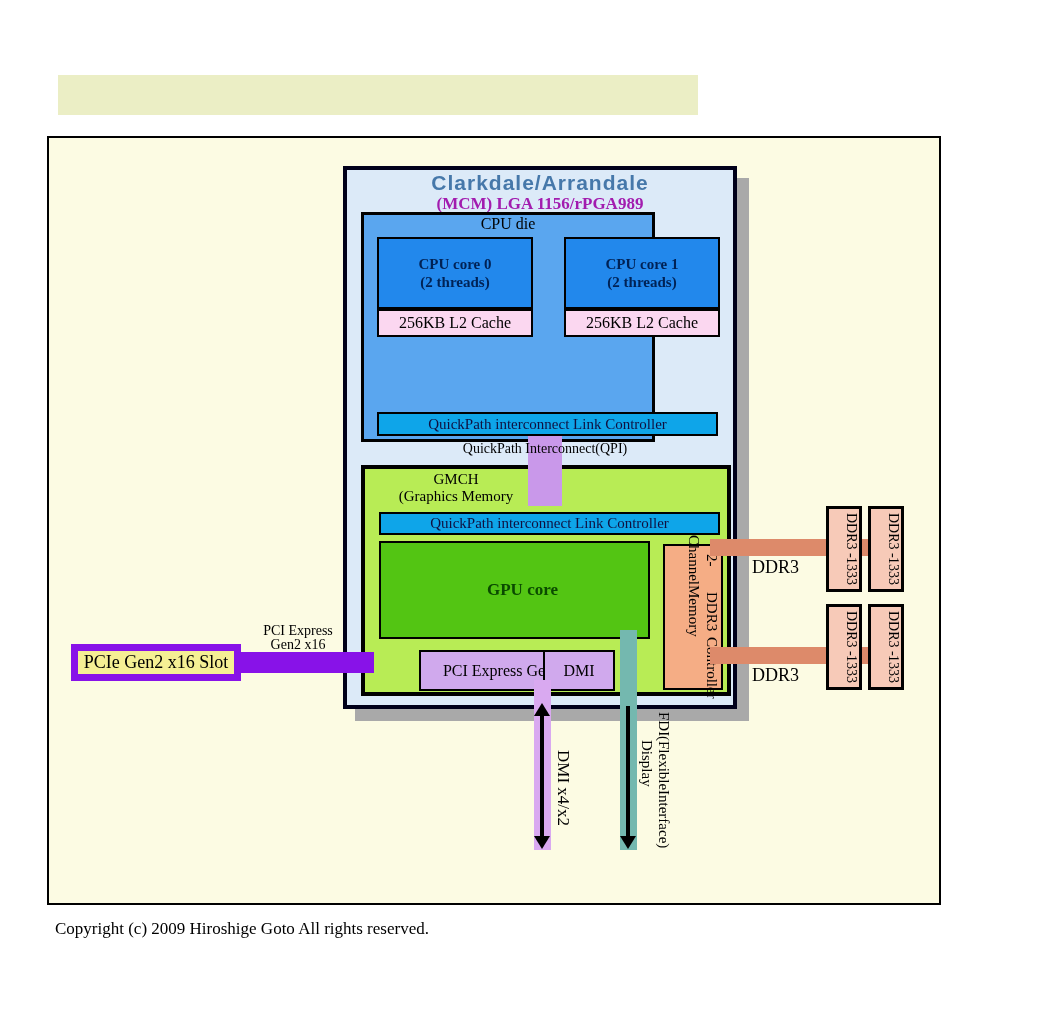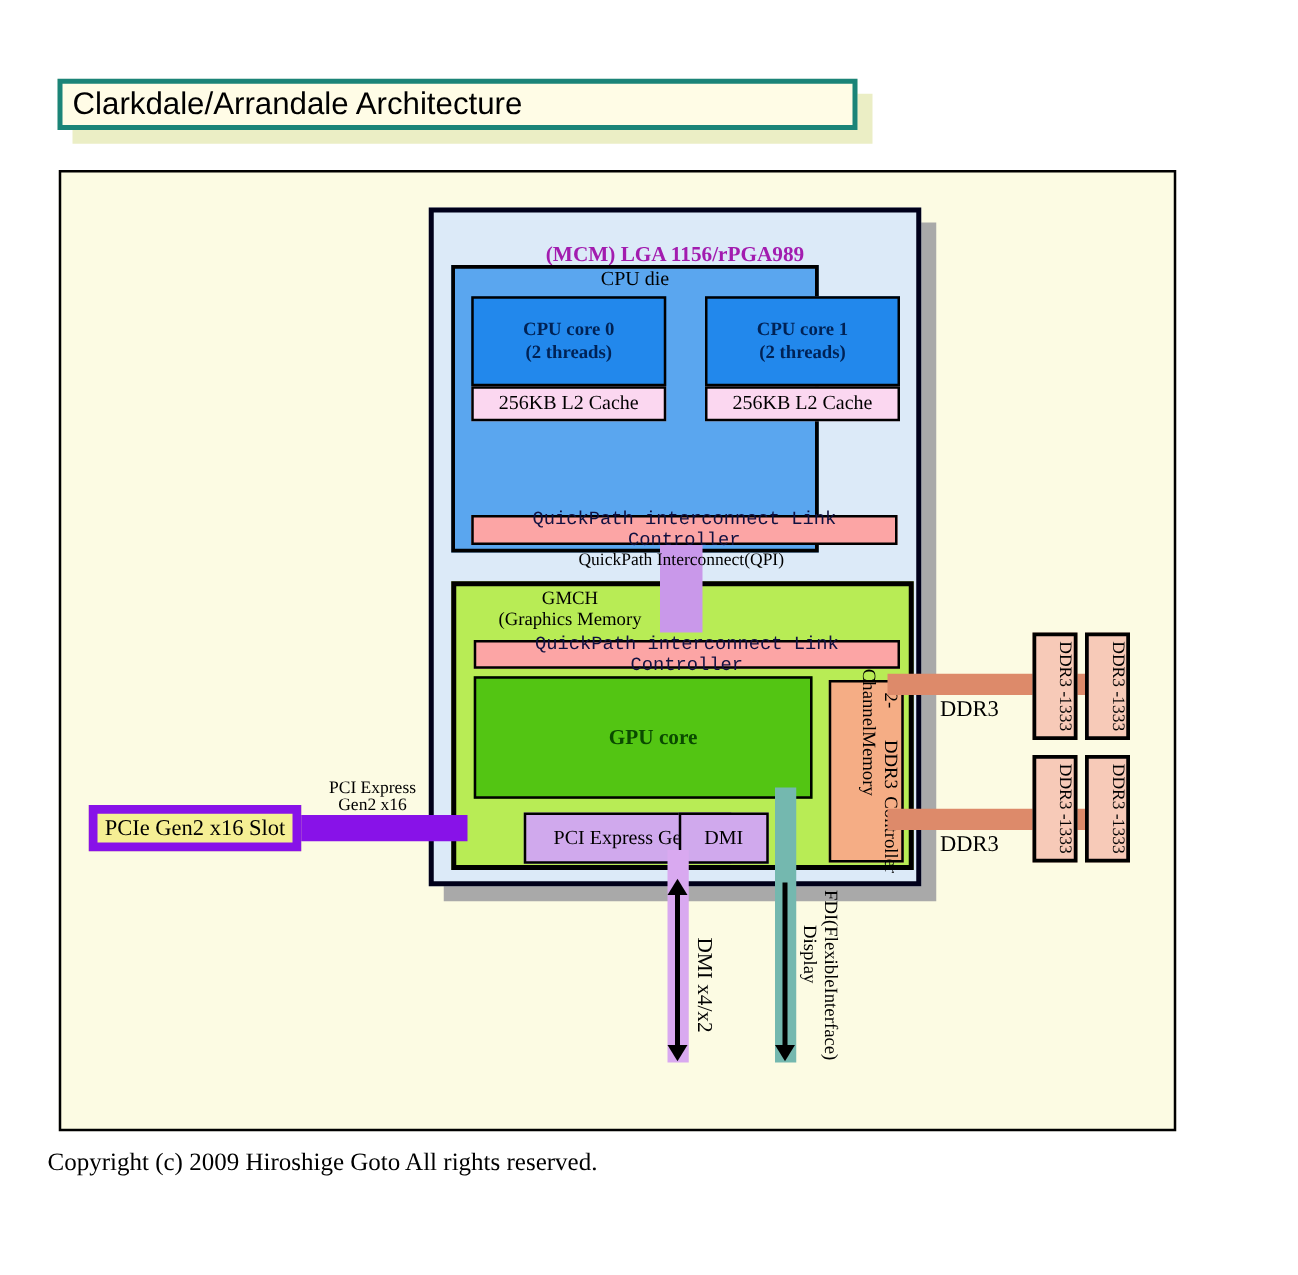--- a/index.html
+++ b/index.html
@@ -1,19 +1,19 @@
 <!DOCTYPE html>
 <html><head>
 <meta charset="utf-8">
 <style>
   html,body{margin:0;padding:0;background:#fff;}
   #stage{position:relative;width:1038px;height:1020px;background:#ffffff;overflow:hidden;
          font-family:"Liberation Serif", serif;color:#000;}
   .abs{position:absolute;box-sizing:border-box;}
-  .ctr{display:flex;flex-direction:column;align-items:center;justify-content:center;text-align:center;}
+  .ctr{display:flex;flex-direction:column;align-items:center;justify-content:center;text-align:right;}
 
   
   #title-shadow{left:58px;top:75px;width:640px;height:40px;background:#ebeec5;}
   #title-box{left:46px;top:63px;width:640px;height:41px;background:#fffce6;border:4px solid #1b8478;
              font-family:"Liberation Sans", sans-serif;font-size:25px;font-weight:500;
              line-height:33px;padding-left:8px;letter-spacing:0px;}
 
   
   #outer-box{left:47px;top:136px;width:894px;height:769px;background:#fcfbe3;border:2px solid #000;}
 
@@ -27,21 +27,21 @@
   
   #cpu-die{left:14px;top:42px;width:294px;height:230px;background:#5aa6ef;border:3px solid #000;}
   #cpu-die-label{left:0;top:0;width:100%;text-align:center;font-size:16px;}
   .cpu-core{background:#2288ec;border:2px solid #000;color:#002255;font-weight:bold;font-size:15px;line-height:18px;}
   #cpu-core-0{left:13px;top:22px;width:156px;height:72px;}
   #cpu-core-1{left:200px;top:22px;width:156px;height:72px;}
   .l2-box{background:#fbd7f0;border:2px solid #000;font-size:16px;}
   #l2-0{left:13px;top:94px;width:156px;height:28px;}
   #l2-1{left:200px;top:94px;width:156px;height:28px;}
   #l3-box{left:13px;top:139px;width:341px;height:51px;background:#f8d0f0;border:2px solid #000;font-size:16px;}
-  .qpi-link{background:#fca5a5;border:2px solid #000;font-size:15px;color:#101040;font-family:Liberation Mono, monospace;}
+  .qpi-link{background:#0ea5e9;border:2px solid #000;font-size:15px;color:#101040;}
   #qpi-link-1{left:13px;top:197px;width:341px;height:24px;}
 
   
   #qpi-bar{left:528px;top:436px;width:34px;height:70px;background:#c998ea;z-index:5;}
   #qpi-label{left:430px;top:441px;width:230px;text-align:center;font-size:14px;z-index:7;}
 
   
   #gmch{left:14px;top:295px;width:370px;height:231px;background:#b8ec55;border:4px solid #000;}
   .gmch-hdr{font-size:15px;line-height:17px;text-align:center;}
   #gmch-hdr-left{left:6px;top:2px;width:170px;}
@@ -83,33 +83,33 @@
   .tri{position:absolute;width:0;height:0;border-left:8px solid transparent;border-right:8px solid transparent;z-index:7;}
   .tri-up{border-bottom:13px solid #000;}
   .tri-down{border-top:13px solid #000;}
   #dmi-tri-up{left:534px;top:703px;}
   #dmi-tri-down{left:534px;top:836px;}
   #fdi-tri-down{left:620px;top:836px;}
   #dmi-label{left:553px;top:750px;writing-mode:vertical-rl;font-size:17px;z-index:7;}
   #fdi-label{left:638px;top:712px;height:130px;writing-mode:vertical-rl;font-size:15px;line-height:17px;
              text-align:center;z-index:7;display:flex;}
 
-  #copyright{left:38px;top:919px;font-size:20px;font-family:Liberation Serif, serif;}
+  #copyright{left:55px;top:919px;font-size:17px;font-family:Liberation Serif, serif;}
 </style>
 </head>
 <body>
 
 <div id="stage">
 
   <div id="title-shadow" class="abs"></div>
-  <div id="title-box" class="abs">Clarkdale/Arrandale Architecture</div>
 
   <div id="outer-box" class="abs"></div>
 
   <div id="package" class="abs">
+    <div id="pkg-title" class="abs">Clarkdale/Arrandale</div>
     <div id="pkg-subtitle" class="abs">(MCM) LGA 1156/rPGA989</div>
 
     <div id="cpu-die" class="abs">
       <div id="cpu-die-label" class="abs">CPU die</div>
 
       <div id="cpu-core-0" class="abs cpu-core ctr">
         <div>CPU core 0</div>
         <div>(2 threads)</div>
       </div>
       <div id="cpu-core-1" class="abs cpu-core ctr">

